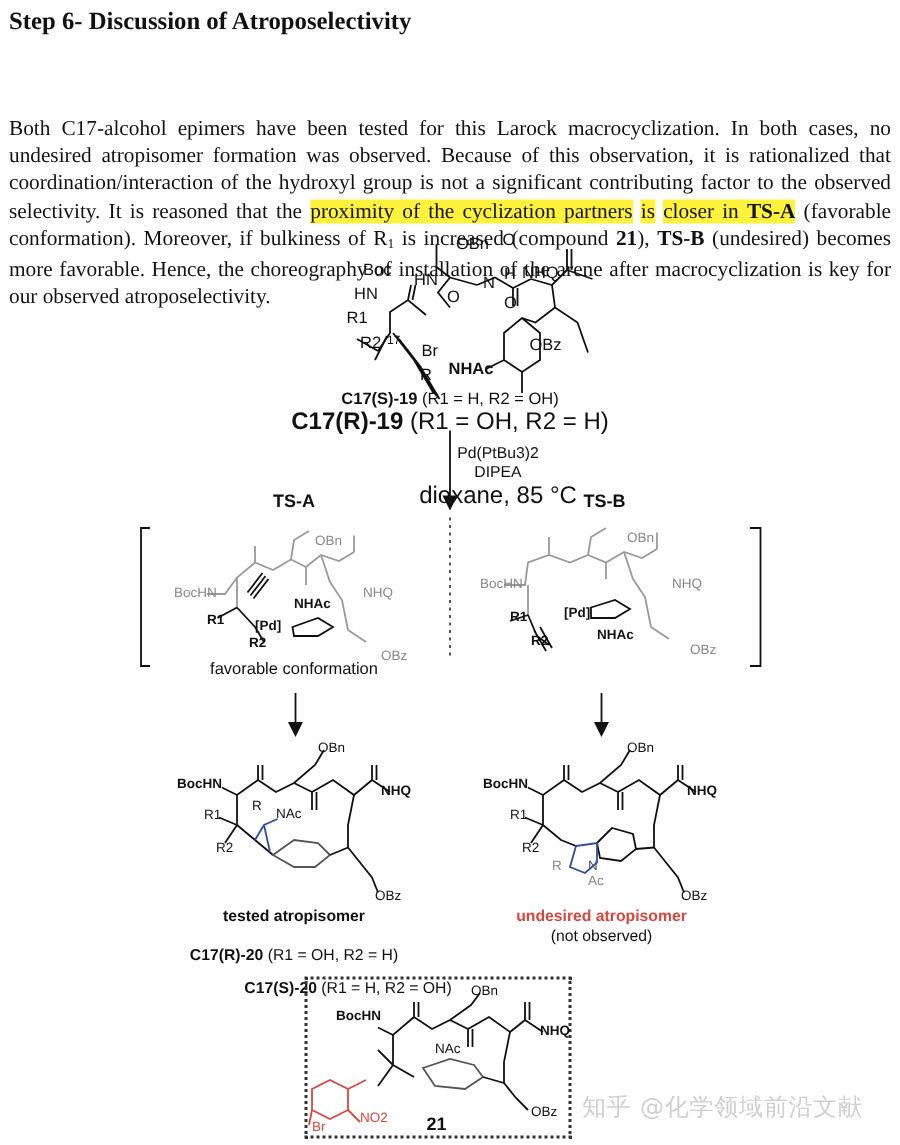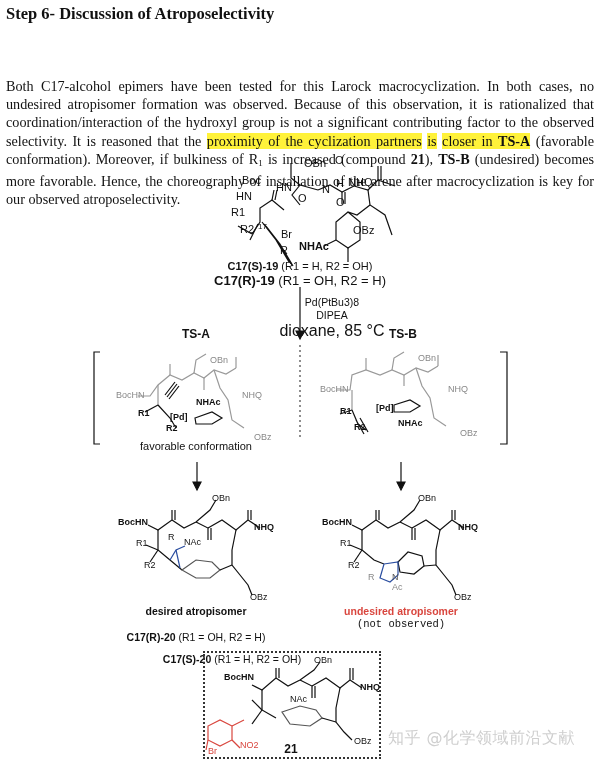--- a/index.html
+++ b/index.html
@@ -172,23 +172,23 @@
 <span class="lbl" style="left:348px;top:176px;">NHQ</span>
 <span class="lbl" style="left:231px;top:206px;">R1</span>
 <span class="lbl" style="left:240px;top:223px;">R2</span>
 <span class="lbl" style="left:258px;top:222px;font-size:8px;">17</span>
 <span class="lbl" style="left:281px;top:228px;">Br</span>
 <span class="lbl bold" style="left:299px;top:240px;">NHAc</span>
 <span class="lbl" style="left:353px;top:224px;">OBz</span>
 <span class="lbl" style="left:280px;top:244px;">R</span>
 
 <div class="lbl c" style="left:300px;top:260px;font-size:11px;"><span class="bold">C17(S)-19</span> <span>(R1 = H, R2 = OH)</span></div>
-<div class="lbl c" style="left:300px;top:273px;font-size:13px;"><span class="bold">C17(R)-19</span> <span>(R1 = OH, R2 = H)</span></div>
-
-<div class="lbl c" style="left:332px;top:296px;font-size:10.5px;">Pd(PtBu3)8</div>
+<div class="lbl c" style="left:300px;top:273px;font-size:16px;"><span class="bold">C17(R)-19</span> <span>(R1 = OH, R2 = H)</span></div>
+
+<div class="lbl c" style="left:332px;top:296px;font-size:10.5px;">Pd(PtBu3)2</div>
 <div class="lbl c" style="left:332px;top:309px;font-size:10.5px;">DIPEA</div>
 <div class="lbl c" style="left:332px;top:322px;font-size:16px;">dioxane, 85 °C</div>
 
 <div class="lbl c bold" style="left:196px;top:327px;font-size:12px;">TS-A</div>
 <div class="lbl c bold" style="left:403px;top:327px;font-size:12px;">TS-B</div>
 
 <span class="lbl gray" style="left:210px;top:355px;font-size:9px;">OBn</span>
 <span class="lbl gray" style="left:116px;top:390px;font-size:9px;">BocHN</span>
 <span class="lbl gray" style="left:242px;top:390px;font-size:9px;">NHQ</span>
 <span class="lbl bold" style="left:196px;top:397px;font-size:9px;">NHAc</span>
@@ -208,35 +208,35 @@
 <span class="lbl gray" style="left:460px;top:428px;font-size:9px;">OBz</span>
 
 <span class="lbl" style="left:212px;top:493px;font-size:9px;">OBn</span>
 <span class="lbl bold" style="left:118px;top:517px;font-size:9px;">BocHN</span>
 <span class="lbl bold" style="left:254px;top:522px;font-size:9px;">NHQ</span>
 <span class="lbl" style="left:184px;top:537px;font-size:9px;">NAc</span>
 <span class="lbl" style="left:168px;top:532px;font-size:9px;">R</span>
 <span class="lbl" style="left:136px;top:538px;font-size:9px;">R1</span>
 <span class="lbl" style="left:144px;top:560px;font-size:9px;">R2</span>
 <span class="lbl" style="left:250px;top:592px;font-size:9px;">OBz</span>
-<div class="lbl c bold" style="left:196px;top:605px;font-size:10.5px;">desired atropisomer</div>
+<div class="lbl c bold" style="left:196px;top:605px;font-size:10.5px;">tested atropisomer</div>
 <div class="lbl c" style="left:196px;top:653px;font-size:10.5px;margin-left:36px;"><span class="bold">C17(S)-20</span> <span>(R1 = H, R2 = OH)</span></div>
 <div class="lbl c" style="left:196px;top:631px;font-size:10.5px;"><span class="bold">C17(R)-20</span> <span>(R1 = OH, R2 = H)</span></div>
 
 <span class="lbl" style="left:418px;top:493px;font-size:9px;">OBn</span>
 <span class="lbl bold" style="left:322px;top:517px;font-size:9px;">BocHN</span>
 <span class="lbl bold" style="left:458px;top:522px;font-size:9px;">NHQ</span>
 <span class="lbl" style="left:340px;top:538px;font-size:9px;">R1</span>
 <span class="lbl" style="left:348px;top:560px;font-size:9px;">R2</span>
 <span class="lbl gray" style="left:368px;top:572px;font-size:9px;">R</span>
 <span class="lbl" style="left:392px;top:572px;font-size:9px;color:#555;">N</span>
 <span class="lbl gray" style="left:392px;top:582px;font-size:9px;">Ac</span>
 <span class="lbl" style="left:454px;top:592px;font-size:9px;">OBz</span>
 <div class="lbl c bold red" style="left:401px;top:605px;font-size:10.5px;">undesired atropisomer</div>
-<div class="lbl c" style="left:401px;top:618px;font-size:10.5px;font-family:Liberation Mono, monospace;">(not observed)</div>
+<div class="lbl c" style="left:401px;top:618px;font-size:10.5px;">(not observed)</div>
 
 <div class="dotted-box"></div>
 <span class="lbl" style="left:314px;top:655px;font-size:9px;">OBn</span>
 <span class="lbl bold" style="left:224px;top:672px;font-size:9px;">BocHN</span>
 <span class="lbl bold" style="left:360px;top:682px;font-size:9px;">NHQ</span>
 <span class="lbl" style="left:290px;top:694px;font-size:9px;">NAc</span>
 <span class="lbl red" style="left:208px;top:746px;font-size:9px;">Br</span>
 <span class="lbl red" style="left:240px;top:740px;font-size:9px;">NO2</span>
 <span class="lbl" style="left:354px;top:736px;font-size:9px;">OBz</span>
 <div class="lbl c bold" style="left:291px;top:742px;font-size:12px;">21</div>

